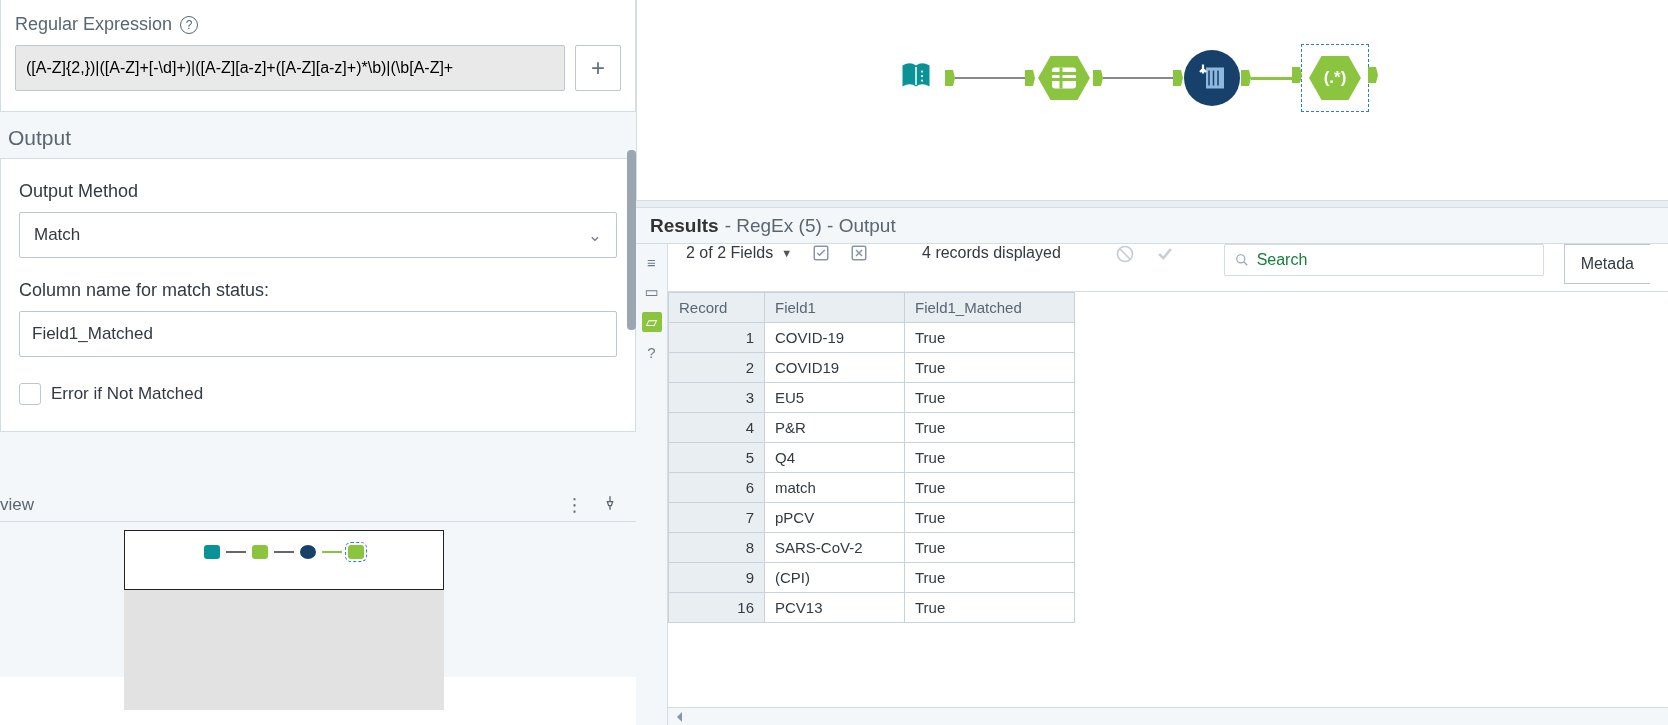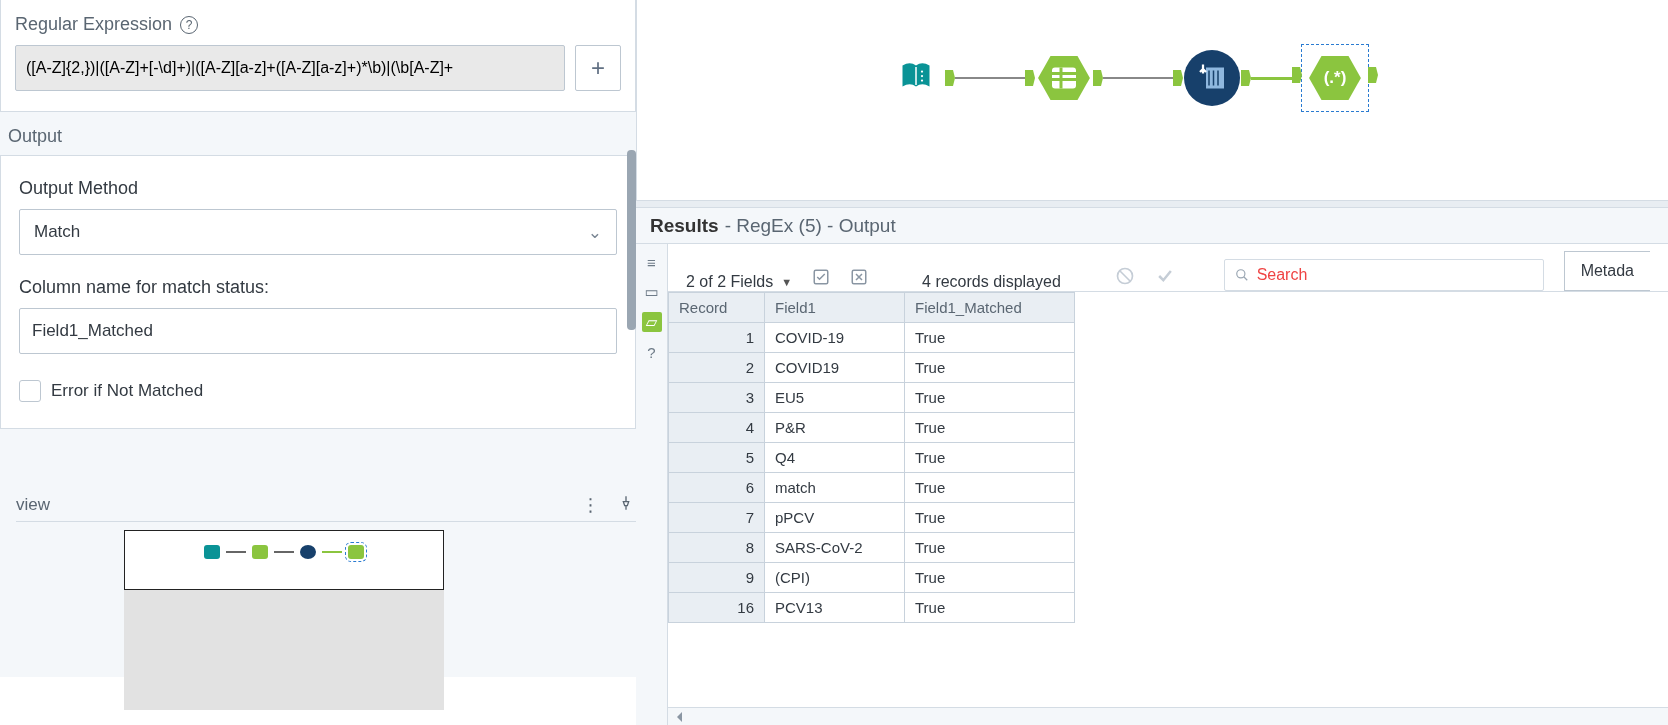--- a/index.html
+++ b/index.html
@@ -32,32 +32,32 @@
   .help{width:18px;height:18px;border:1.5px solid var(--text-muted);border-radius:50%;display:inline-flex;align-items:center;justify-content:center;font-size:12px;color:var(--text-muted)}
   .row{display:flex;gap:10px;align-items:stretch}
   .regex-input{flex:1;height:46px;border:1px solid var(--border);background:#e9e9e9;padding:0 10px;font-size:16px;color:#000000;border-radius:2px}
   .sq-btn{width:46px;height:46px;border:1px solid var(--border);background:var(--bg-white);display:flex;align-items:center;justify-content:center;font-size:24px;color:#617083;cursor:pointer;border-radius:2px}
   .check-row{display:flex;align-items:center;gap:10px;margin-top:18px}
   .cb{width:22px;height:22px;border-radius:3px;background:var(--blue-check);display:inline-flex;align-items:center;justify-content:center}
   .cb svg{stroke:#fff;stroke-width:3;fill:none}
   .cb-empty{width:22px;height:22px;border:1.5px solid var(--border);border-radius:3px;background:#fff}
   .check-label{font-size:17px;color:var(--text)}
 
-  .section-title{color:var(--text-muted);font-size:18px;padding:14px 8px 8px 8px}
+  .section-title{color:var(--text-muted);font-size:21px;padding:14px 8px 8px 8px}
   .card.output{padding:22px 18px 26px 18px}
   .ctl-label{font-size:18px;color:var(--text);margin-bottom:10px}
   .select{height:46px;border:1px solid var(--border);background:var(--bg-white);border-radius:2px;display:flex;align-items:center;justify-content:space-between;padding:0 14px;font-size:17px;color:var(--text);margin-bottom:22px;cursor:pointer}
   .chev{color:#7b8794}
   .text-input{width:100%;height:46px;border:1px solid var(--border);border-radius:2px;padding:0 12px;font-size:17px;color:var(--text);margin-bottom:20px}
 
   
   .left-scroll{position:absolute;right:0;top:150px;width:9px;height:180px;background:var(--scroll);border-radius:4px}
 
   
-  .overview-bar{position:absolute;left:16px;top:488px;width:636px;height:34px;border-bottom:1px solid var(--border-light);display:flex;align-items:center;justify-content:space-between;padding:0 18px 0 0;}
+  .overview-bar{position:absolute;left:0;top:488px;width:636px;height:34px;border-bottom:1px solid var(--border-light);display:flex;align-items:center;justify-content:space-between;padding:0 18px 0 0;}
   .overview-bar .lbl{color:var(--text-muted);font-size:17px;}
   .icon-btn{color:#5a6672;font-size:18px;margin-left:14px;cursor:pointer}
   .mini-map{position:absolute;left:124px;top:530px;width:320px;height:60px;border:1px solid #222;background:var(--bg-white)}
   .mini-canvas{position:absolute;left:124px;top:590px;width:320px;height:120px;background:#e2e2e2}
   .mini-flow{position:absolute;left:0;right:0;top:14px;display:flex;align-items:center;justify-content:center;gap:6px}
   .mini-node{width:16px;height:14px;border-radius:3px}
   .mini-line{width:20px;height:2px;background:#666}
 
   
   .right-pane{position:absolute;left:636px;top:0;right:0;height:725px;background:var(--bg-white);}
@@ -81,28 +81,28 @@
   .results-hdr b{color:#333}
   .results-hdr span.path{color:var(--text-muted)}
 
   
   .results-body{display:flex;height:calc(100% - 200px - 8px - 36px);}
   .gutter{width:32px;background:var(--bg-panel);border-right:1px solid var(--border-light);display:flex;flex-direction:column;align-items:center;gap:10px;padding-top:8px}
   .gutter .g-item{width:20px;height:20px;display:flex;align-items:center;justify-content:center;color:#6e7b88;font-size:15px;cursor:pointer}
   .gutter .g-item.sel{background:var(--green);border-radius:2px;color:#fff}
 
   .grid-wrap{flex:1;display:flex;flex-direction:column;min-width:0}
-  .toolbar{height:48px;border-bottom:1px solid var(--border-light);display:flex;align-items:flex-end;gap:20px;padding:0 18px;font-size:16px;background:var(--bg-white)}
+  .toolbar{height:48px;border-bottom:1px solid var(--border-light);display:flex;align-items:flex-start;gap:20px;padding:0 18px;font-size:16px;background:var(--bg-white)}
   .toolbar .fields{display:flex;align-items:center;gap:8px;color:var(--text)}
   .caret{font-size:11px;color:#555}
   .tb-ico{color:#8a96a3;font-size:18px;cursor:pointer}
   .tb-ico.disabled{color:#c5cdd6}
   .spacer{flex:0 0 14px}
   .records{color:var(--text)}
-  .search-box{margin-left:auto;flex:0 0 320px;height:32px;border:1px solid var(--border-light);border-radius:2px;display:flex;align-items:center;gap:8px;padding:0 10px;color:#ef4444}
+  .search-box{margin-left:auto;flex:0 0 320px;height:32px;border:1px solid var(--border-light);border-radius:2px;display:flex;align-items:center;gap:8px;padding:0 10px;color:#15803d}
   .meta-btn{height:40px;padding:0 16px;border:1px solid var(--border);border-right:none;background:#fff;font-size:16px;cursor:pointer;display:flex;align-items:center}
 
   table.grid{border-collapse:collapse;width:auto;font-size:15px;table-layout:fixed}
   table.grid th,table.grid td{border:1px solid var(--grid-border);padding:5px 10px;text-align:left;height:30px}
   table.grid th{background:var(--bg-header);color:var(--text-muted);font-weight:400}
   table.grid td.rec{text-align:right;color:var(--text);background:var(--bg-header);width:96px}
   table.grid th.rec{width:96px}
   table.grid td{background:var(--bg-white)}
   .c-field1{width:140px}
   .c-match{width:170px}

